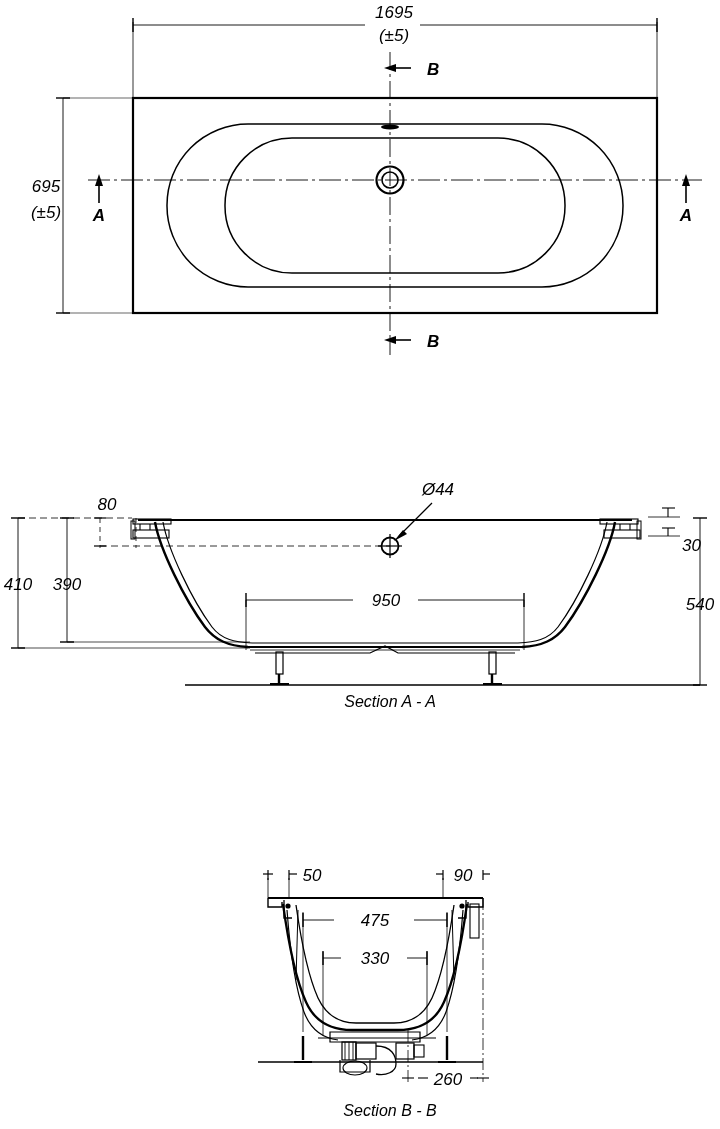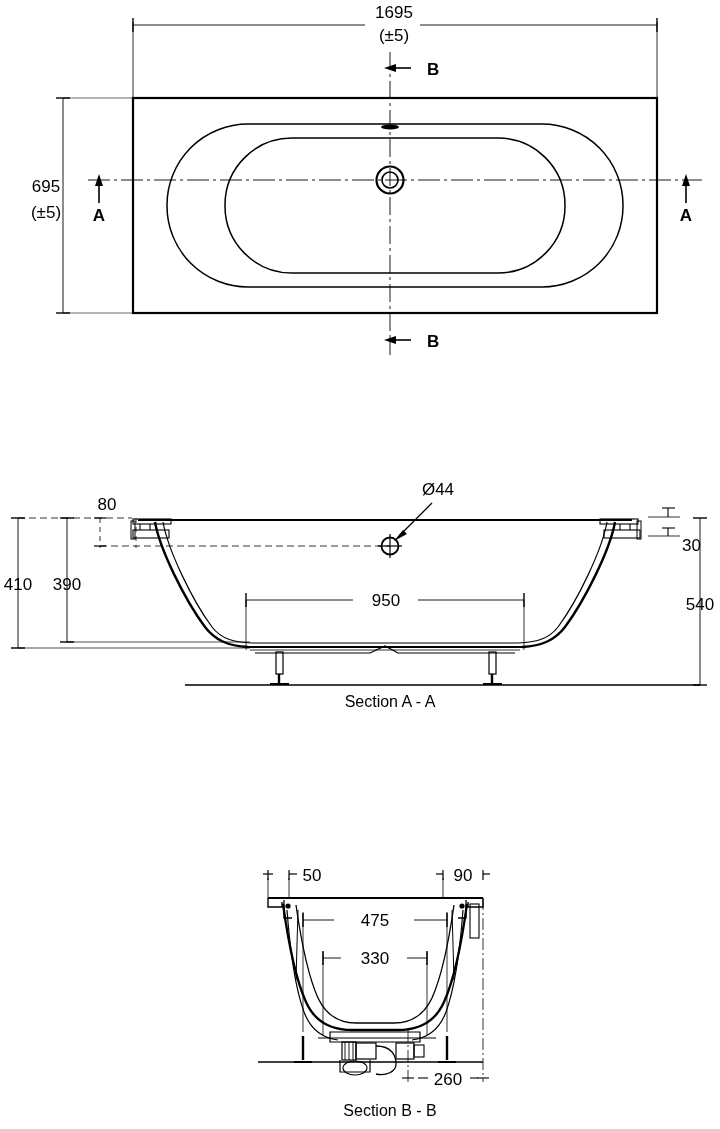--- a/index.html
+++ b/index.html
@@ -1,21 +1,21 @@
 <!DOCTYPE html>
 <html><head>
 <meta charset="utf-8">
 <style>
   html,body{margin:0;padding:0;background:#ffffff;}
   body{
     width:720px;height:1129px;position:relative;overflow:hidden;
     font-family:"Liberation Sans", sans-serif;
     color:#000;
   }
-  .sheet{position:absolute;inset:0;}
+  .sheet{position:absolute;inset:0;font-style:italic;}
   svg{display:block;}
   text{font-family:"Liberation Sans", sans-serif;fill:#000;}
   .dim-text{font-size:17px;}
   .cap-text{font-size:16px;}
   .lbl-text{font-size:17px;font-weight:bold;}
 </style>
 </head>
 <body>
 
 <div class="sheet">

